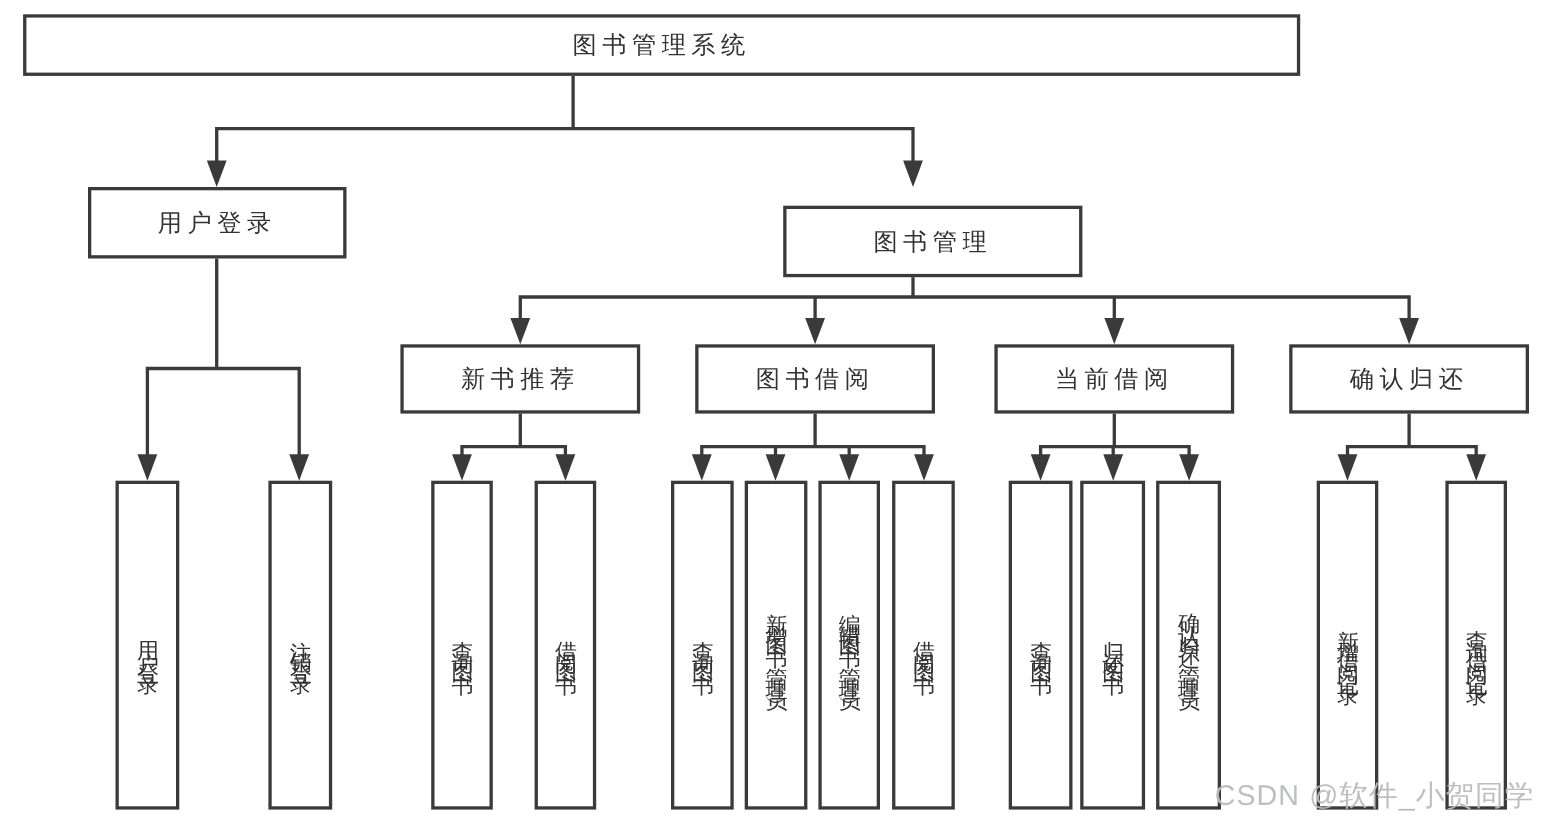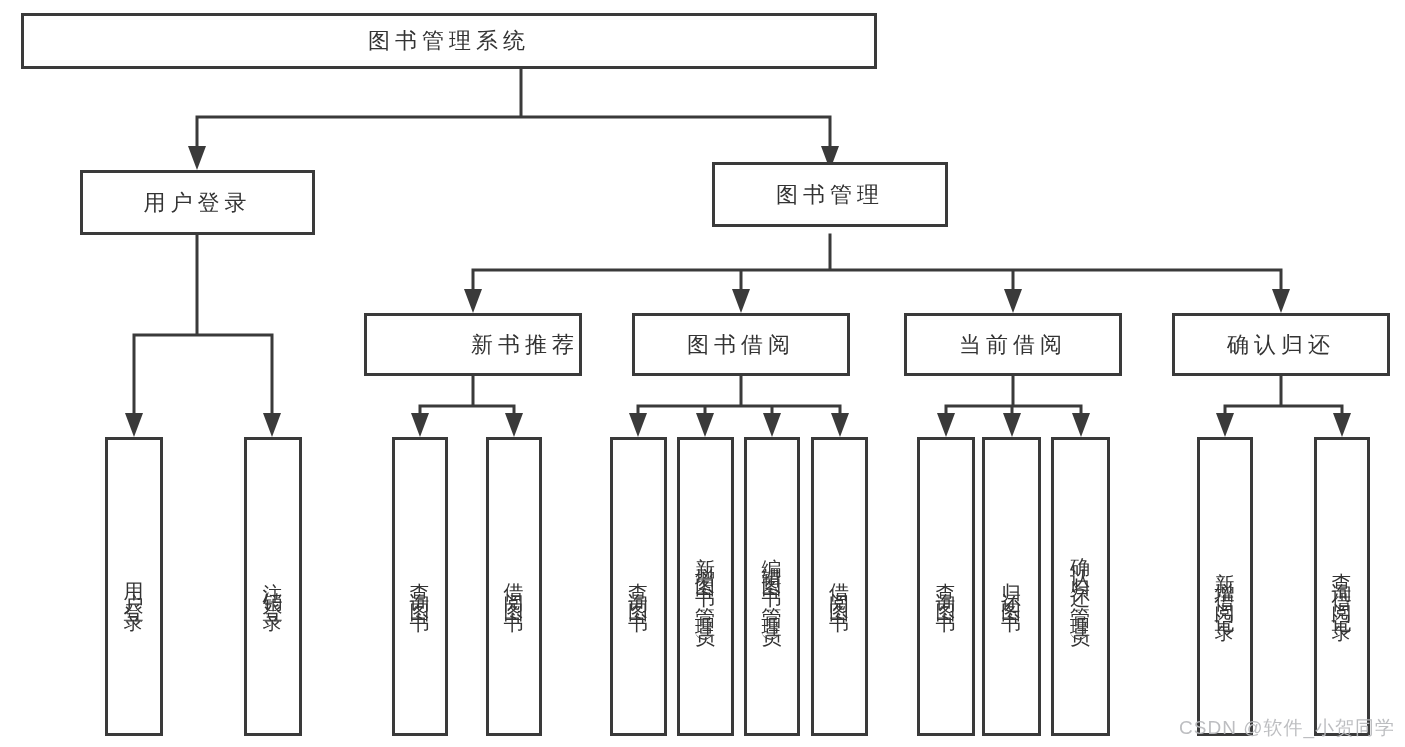--- a/index.html
+++ b/index.html
@@ -34,21 +34,21 @@
     text-orientation: mixed;
     font-size: 20px;
     line-height: 1;
     letter-spacing: 10px;
     color: #333333;
   }
   .watermark {
     position: absolute;
     right: 10px;
     bottom: 6px;
-    font-size: 19px;
+    font-size: 26px;
     color: rgba(185, 186, 190, 0.95);
     letter-spacing: 1px;
     z-index: 5;
     white-space: nowrap;
   }
 </style>
 </head>
 <body>
 
 <div class="stage">
@@ -86,32 +86,32 @@
       <polygon points="763,413 781,413 772,437"></polygon>
       <polygon points="831,413 849,413 840,437"></polygon>
       <polygon points="937,413 955,413 946,437"></polygon>
       <polygon points="1003,413 1021,413 1012,437"></polygon>
       <polygon points="1072,413 1090,413 1081,437"></polygon>
       <polygon points="1216,413 1234,413 1225,437"></polygon>
       <polygon points="1333,413 1351,413 1342,437"></polygon>
     </g>
   </svg>
 
-  <div class="node" style="left:21px; top:13px; width:856px; height:56px;align-items:center;">
+  <div class="node" style="left:21px; top:13px; width:1161px; height:56px;align-items:center;">
     <span>图书管理系统</span>
   </div>
 
   <div class="node" style="left:80px; top:170px; width:235px; height:65px;">
     <span>用户登录</span>
   </div>
-  <div class="node" style="left:712px; top:162px; width:236px; height:65px;align-items:center;">
+  <div class="node" style="left:712px; top:187px; width:272px; height:65px;align-items:center;">
     <span>图书管理</span>
   </div>
 
-  <div class="node" style="left:364px; top:313px; width:218px; height:63px;justify-content:flex-end;">
+  <div class="node" style="left:364px; top:313px; width:218px; height:63px;">
     <span>新书推荐</span>
   </div>
   <div class="node" style="left:904px; top:313px; width:218px; height:63px;">
     <span>当前借阅</span>
   </div>
   <div class="node" style="left:632px; top:313px; width:218px; height:63px;">
     <span>图书借阅</span>
   </div>
   <div class="node" style="left:1172px; top:313px; width:218px; height:63px;">
     <span>确认归还</span>

